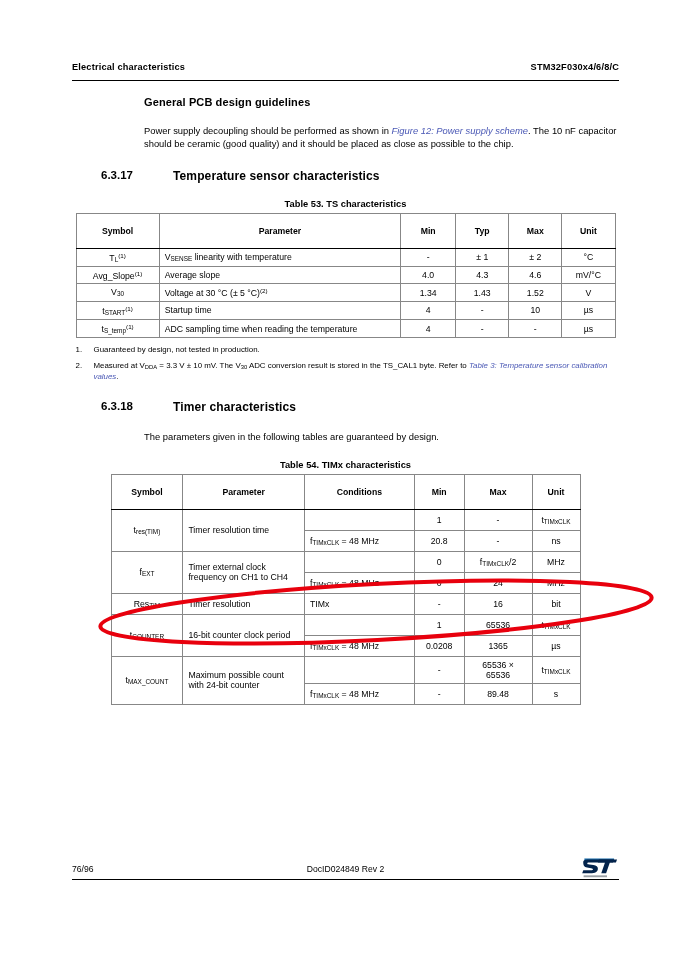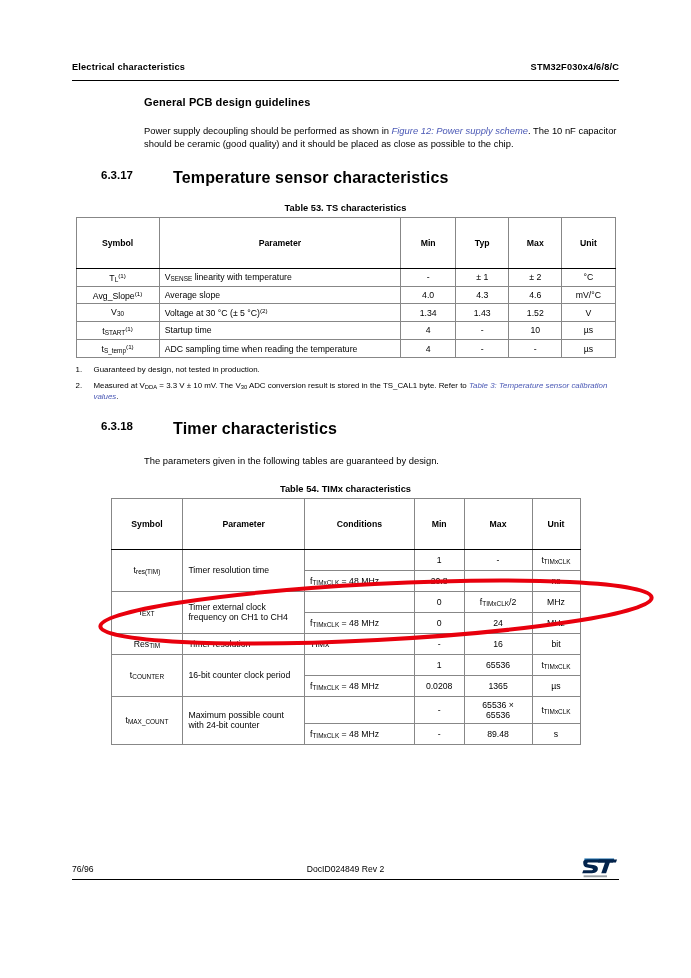--- a/index.html
+++ b/index.html
@@ -73,21 +73,21 @@
     margin: 18px 0 10px 0;
     padding-left: 29px;
   }
   .sec-num {
     font-size: 11.5px;
     font-weight: bold;
     width: 72px;
     flex: 0 0 72px;
   }
   .sec-title {
-    font-size: 16px;
+    font-size: 12px;
     font-weight: bold;
     letter-spacing: 0.01em;
   }
 
   
   .tbl-caption {
     text-align: center;
     font-size: 9.3px;
     font-weight: bold;
     margin: 0 0 4px 0;
@@ -99,21 +99,21 @@
   }
   table.dt td, table.dt th {
     border: 0.7px solid #878787;
     padding: 3px 5px;
     vertical-align: middle;
   }
   table.dt thead th {
     font-weight: bold;
     text-align: center;
     border-bottom: 1.6px solid #000;
-    padding: 20px 5px;
+    padding: 12px 5px;
   }
   table.dt tbody td {
     text-align: center;
   }
   table.dt tbody td.lft {
     text-align: left;
   }
   table.dt {
     border: 1px solid #4d4d4d;
   }

